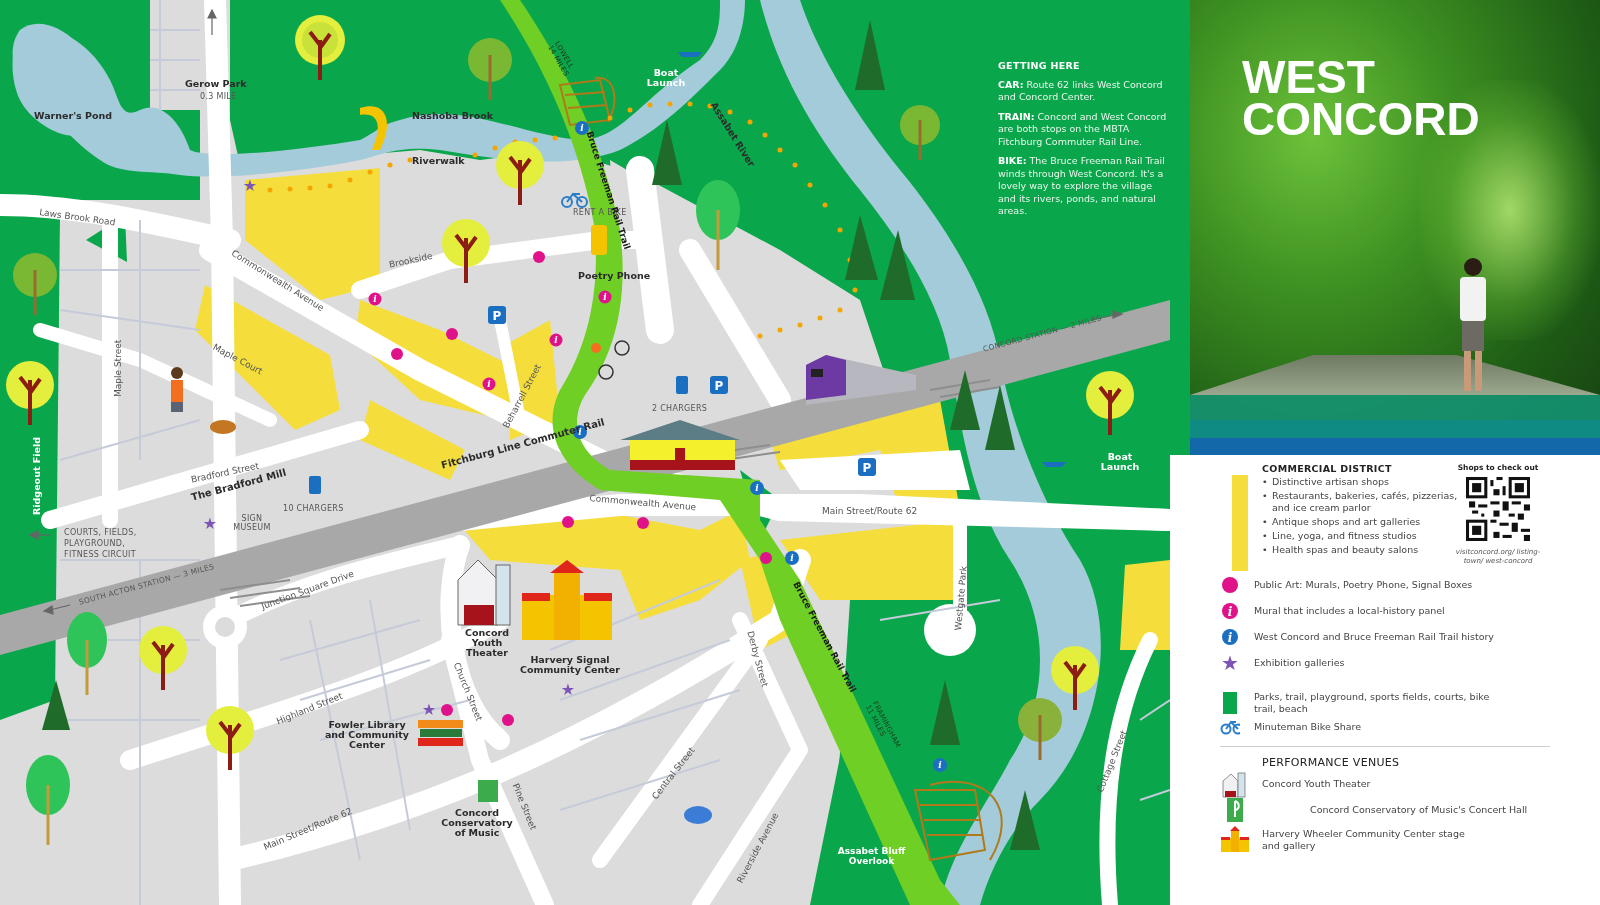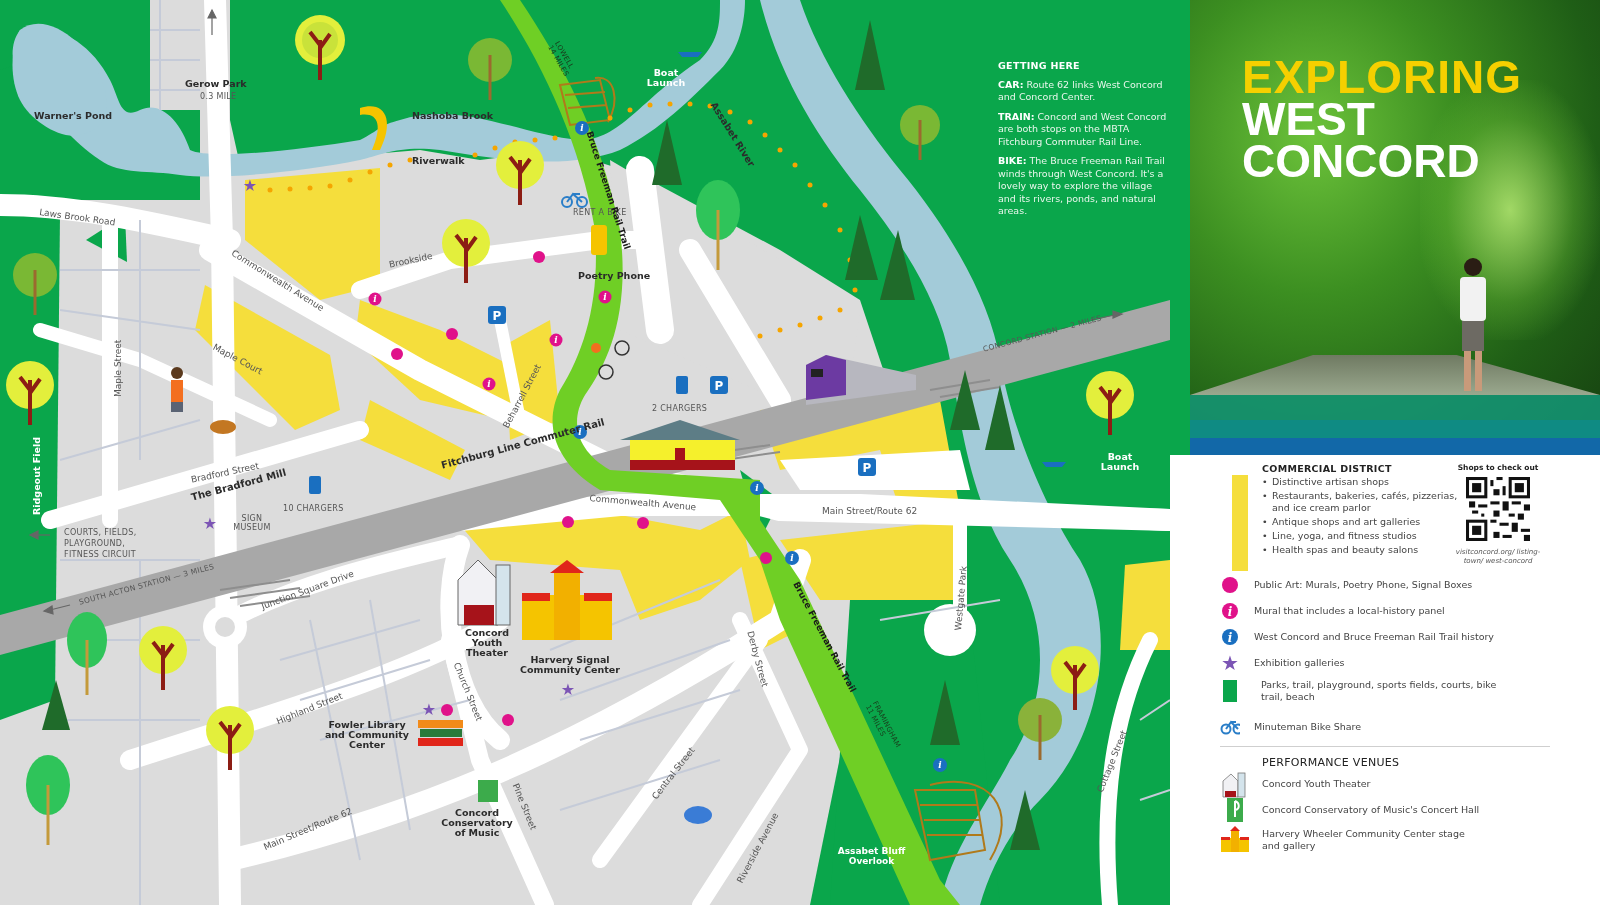--- a/index.html
+++ b/index.html
@@ -473,21 +473,20 @@
     <div class="sun"></div>
     <div class="path"></div>
     <svg class="person" viewBox="0 0 42 150">
       <circle cx="21" cy="12" r="9" fill="#2a1d14"></circle>
       <rect x="8" y="22" width="26" height="44" rx="4" fill="#f2f2f2"></rect>
       <rect x="10" y="66" width="22" height="30" fill="#6d6a63"></rect>
       <rect x="12" y="96" width="7" height="40" fill="#c99a7a"></rect>
       <rect x="23" y="96" width="7" height="40" fill="#c99a7a"></rect>
     </svg>
     <div class="title">
-      <span class="t1">EXPLORING</span>
       <span class="t2">WEST</span>
       <span class="t2">CONCORD</span>
     </div>
     <div class="band1"></div>
     <div class="band2"></div>
     <div class="band3"></div>
   </div>
 
   <div class="legend">
     <div class="cd-bar"></div>
@@ -569,21 +568,21 @@
             <circle cx="9" cy="9" r="8" fill="#1a6fc0"></circle>
             <text x="9" y="13.5" font-size="12" font-weight="bold" font-style="italic" fill="#fff" text-anchor="middle" font-family="DejaVu Serif, serif">i</text>
           </svg>
         </span>
       <span class="lg-text">West Concord and Bruce Freeman Rail Trail history</span>
     </div>
     <div class="lg-row" style="top:198px;">
       <span class="lg-icon" style="color:#7c55b5;font-size:20px;">★</span>
       <span class="lg-text">Exhibition galleries</span>
     </div>
-    <div class="lg-row" style="top:224px;gap:7px;">
+    <div class="lg-row" style="top:236px;">
       <span class="lg-icon">
           <svg width="16" height="22">
             <rect x="1" y="0" width="14" height="22" fill="#0aa64b"></rect>
           </svg>
         </span>
       <span class="lg-text" style="width:260px;">Parks, trail, playground, sports fields, courts, bike trail, beach</span>
     </div>
     <div class="lg-row" style="top:262px;">
       <span class="lg-icon">
           <svg width="24" height="16" fill="none" stroke="#2a7ec8" stroke-width="2">
@@ -598,21 +597,21 @@
     <div class="lg-divider"></div>
     <div class="pv-title">PERFORMANCE VENUES</div>
     <div class="pv-row" style="top:314px;">
       <svg class="pv-icon" viewBox="0 0 30 30">
         <path d="M3 12 L11 5 L18 12 L18 28 L3 28 Z" fill="#f1f1f4" stroke="#777" stroke-width="0.8"></path>
         <rect x="18" y="4" width="7" height="24" fill="#d4e4ec" stroke="#777" stroke-width="0.8"></rect>
         <rect x="5" y="22" width="11" height="6" fill="#a6131a"></rect>
       </svg>
       <span class="lg-text">Concord Youth Theater</span>
     </div>
-    <div class="pv-row" style="top:340px;">
+    <div class="pv-row" style="top:340px;gap:48px;">
       <svg class="pv-icon" viewBox="0 0 30 30">
         <rect x="7" y="3" width="16" height="24" fill="#3cab4b"></rect>
           <path d="M15 6 L15 22 M15 6 C20 8 20 14 15 15" stroke="#fff" stroke-width="2" fill="none"></path>
       </svg>
       <span class="lg-text">Concord Conservatory of Music's Concert Hall</span>
     </div>
     <div class="pv-row" style="top:370px;">
       <svg class="pv-icon" viewBox="0 0 30 30">
         <rect x="1" y="13" width="28" height="14" fill="#f5c400"></rect>
           <rect x="11" y="5" width="8" height="22" fill="#f2b000"></rect>

